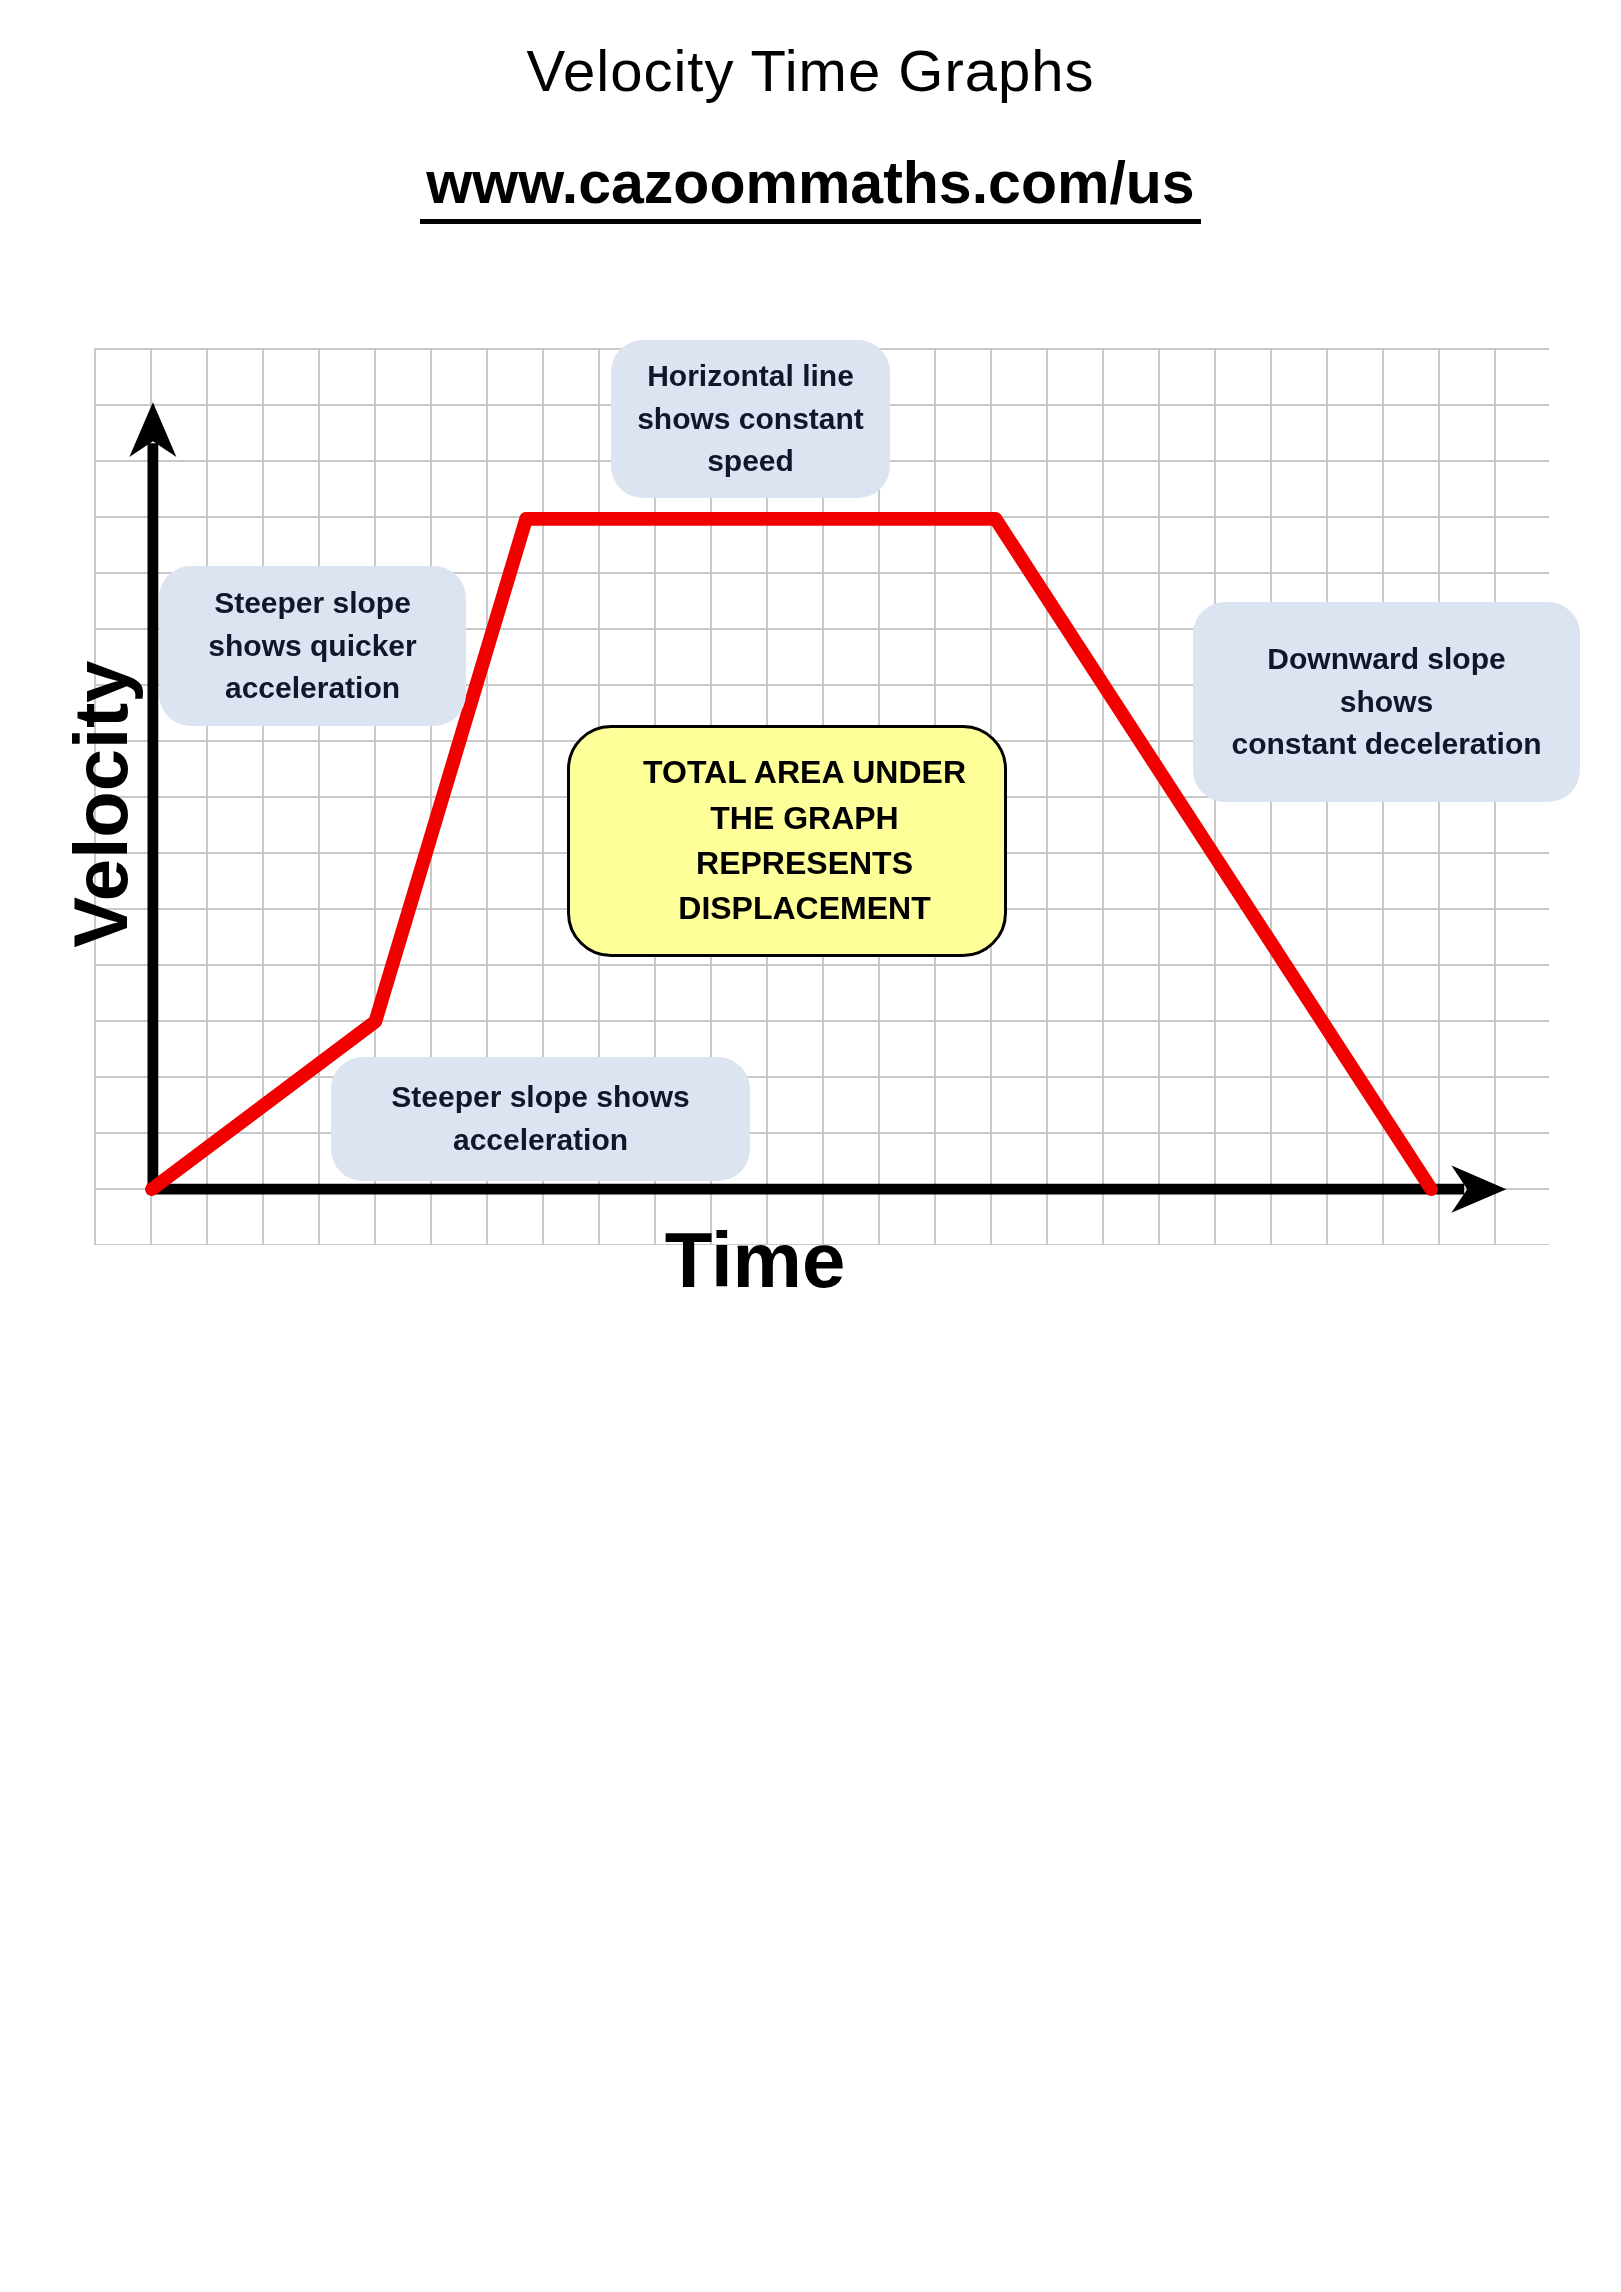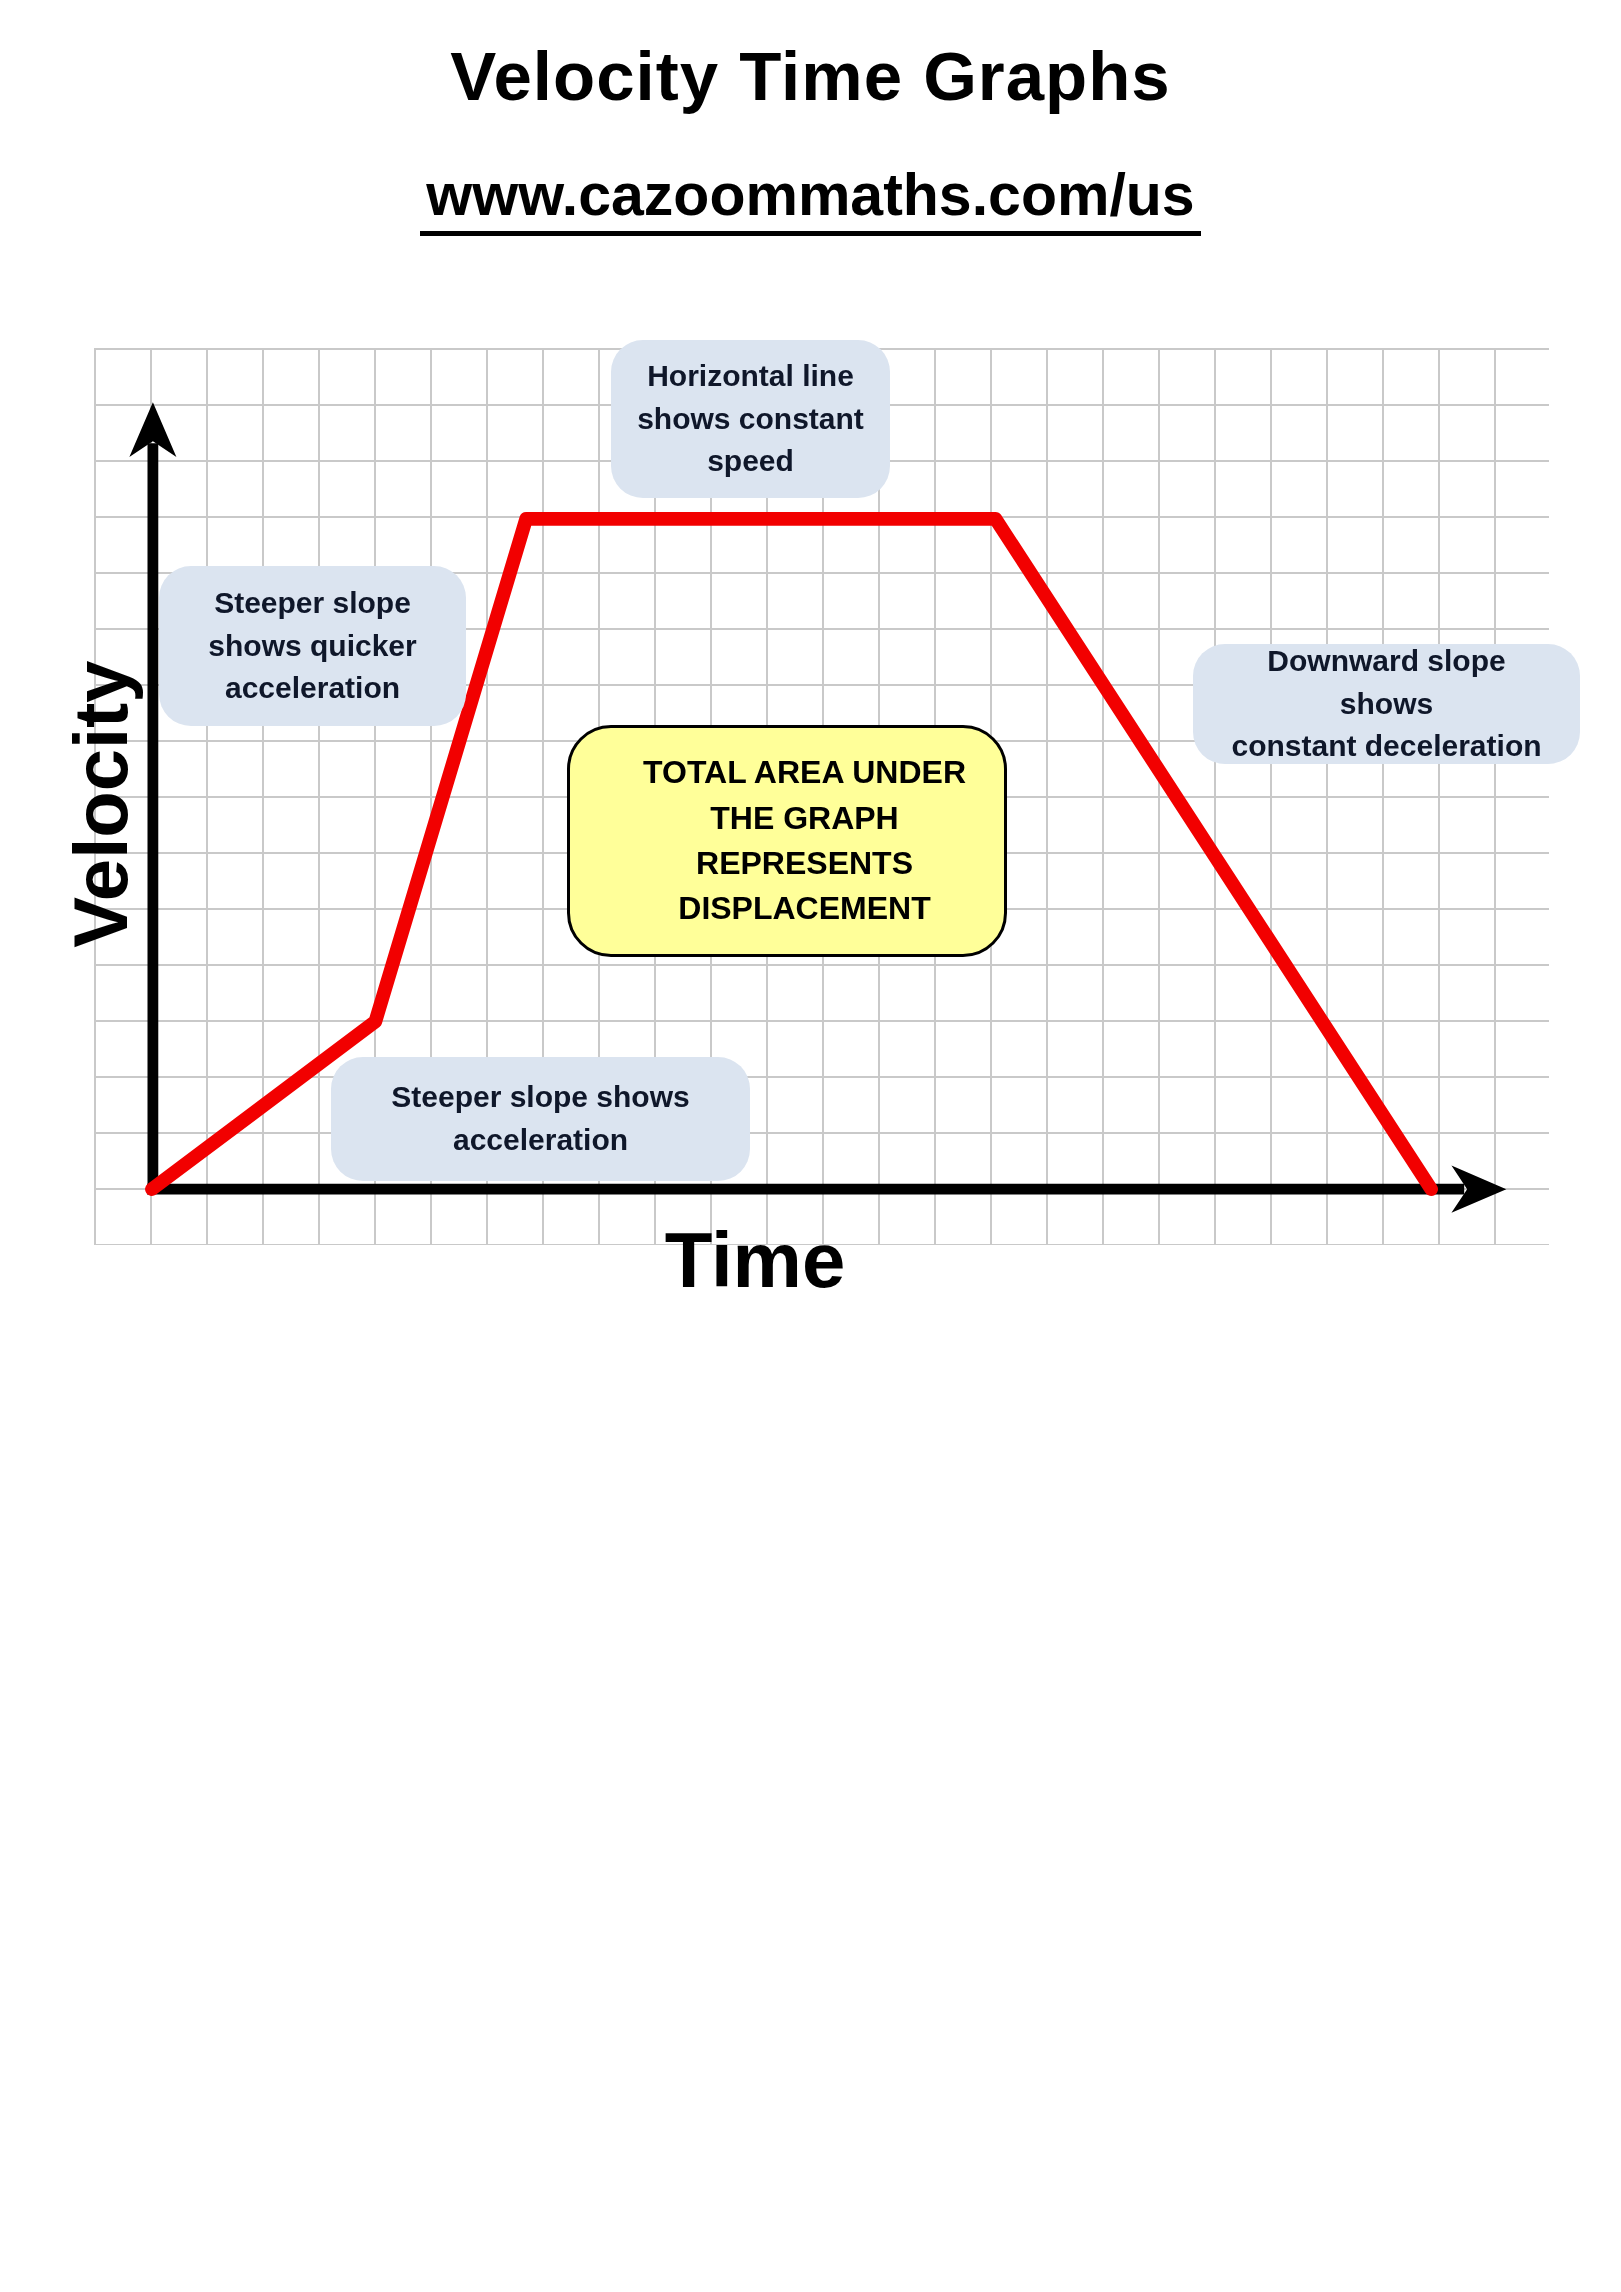--- a/index.html
+++ b/index.html
@@ -3,21 +3,21 @@
 <meta charset="utf-8">
 <style>
   * { margin:0; padding:0; box-sizing:border-box; }
   html,body { background:#ffffff; }
   body {
     width:1621px; height:2293px; position:relative; overflow:hidden;
     font-family:"Liberation Sans", sans-serif; color:#000;
   }
   .header { position:absolute; top:39px; left:0; width:1621px; text-align:center; }
   .page-title {
-    font-size:69px; font-weight:bold; letter-spacing:1px; line-height:1.1;
+    font-size:58px; font-weight:normal; letter-spacing:1px; line-height:1.1;
   }
   .page-url {
     display:inline-block; margin-top:32px; font-size:59px; font-weight:bold;
     border-bottom:5.9px solid #000; padding:0 5.9px 3.9px 5.9px; line-height:1.05;
   }
   .graph-area {
     position:absolute; left:94px; top:348px; width:1455px; height:897px;
   }
   .grid-bg {
     position:absolute; inset:0;
@@ -28,21 +28,21 @@
   }
   svg.overlay { position:absolute; left:0; top:0; width:1621px; height:2293px; pointer-events:none; }
   .callout {
     position:absolute; background:var(--callout-bg,#dbe4f0); border-radius:32px;
     display:flex; align-items:center; justify-content:center; text-align:center;
     font-weight:bold; color:#0f172a; z-index:3;
   }
   .callout .txt { white-space:pre-line; font-size:30px; line-height:1.42; padding:5.9px 11.8px; }
   .callout-horizontal { left:611px; top:340px;  width:279px; height:158px; }
   .callout-steeper    { left:159px; top:566px;  width:307px; height:160px; }
-  .callout-downward   { left:1193px; top:644px; width:387px; height:120px; }
+  .callout-downward   { left:1193px; top:602px; width:387px; height:200px; }
   .callout-upward     { left:331px; top:1057px; width:419px; height:124px; }
   .area-box {
     position:absolute; left:567px; top:725px; width:440px; height:232px;
     background:var(--area-bg,#ffff99); border:3.9px solid #000; border-radius:44px;
     display:flex; align-items:center; justify-content:center; text-align:center;
     font-weight:bold; z-index:3;padding-left:35px;
   }
   .area-box .txt { white-space:pre-line; font-size:32px; line-height:1.42; padding:7.8px 13.7px; }
   .axis-label-y {
     position:absolute; left:100px; top:804px;

